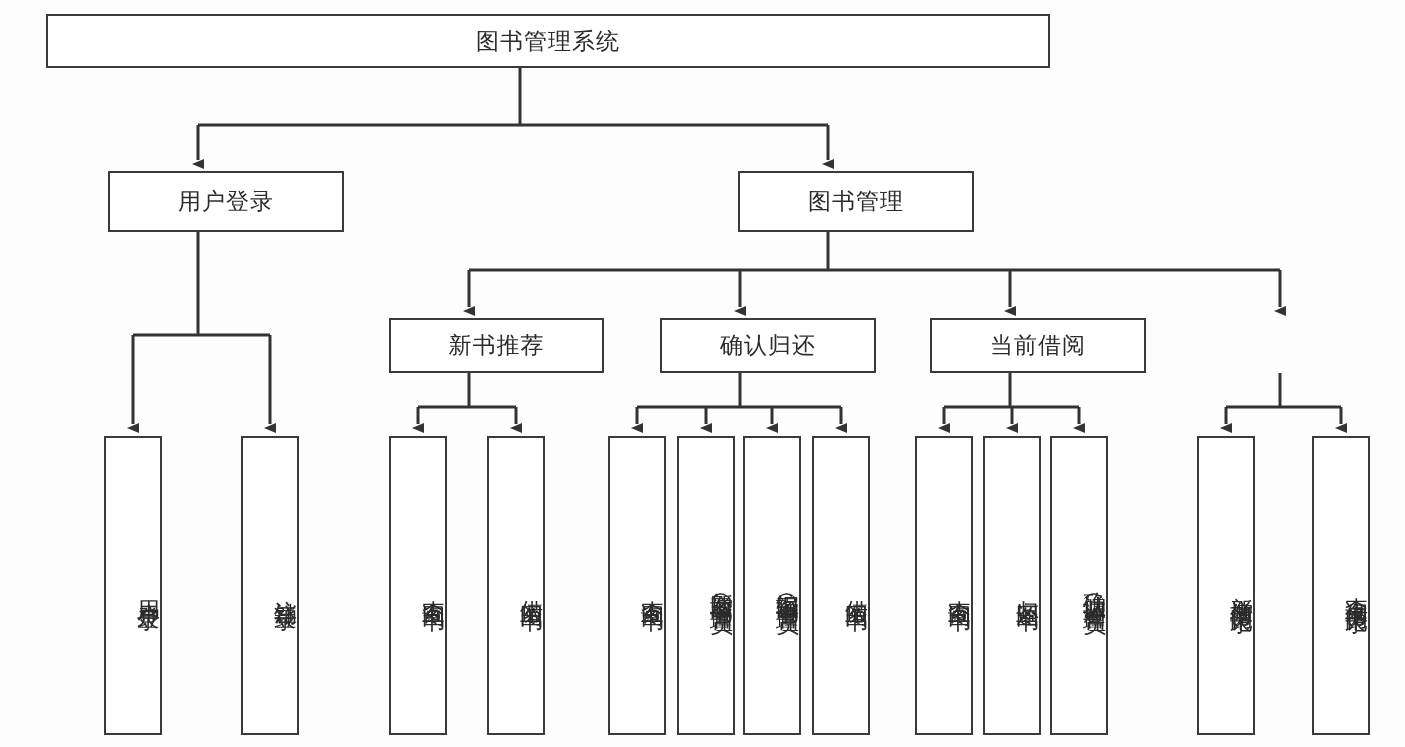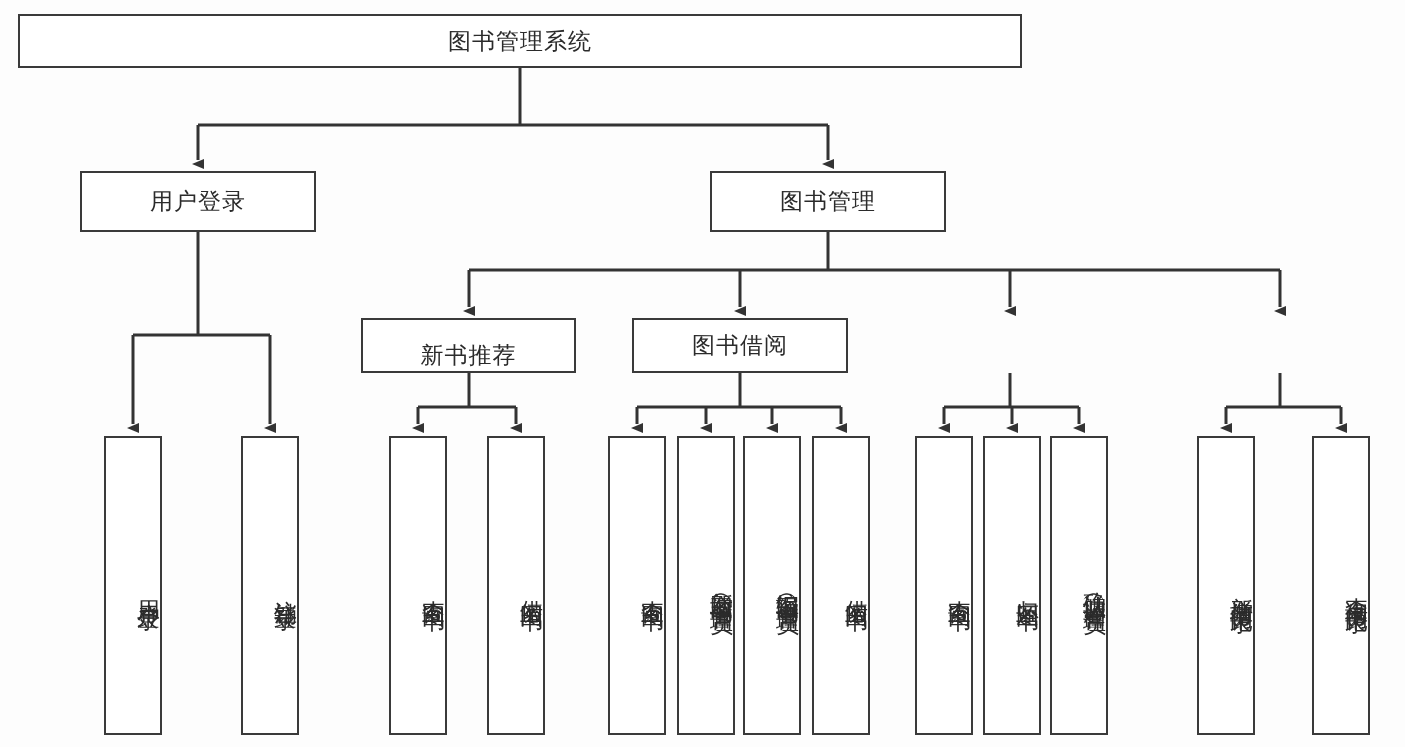--- a/index.html
+++ b/index.html
@@ -28,20 +28,21 @@
     background: #ffffff;
     border: 2.5px solid #3a3a3a;
     display: flex;
     align-items: center;
     justify-content: center;
     color: #2b2b2b;
   }
   .node.horizontal {
     font-size: 23px;
     letter-spacing: 1px;
+    margin-left: 28px;
   }
   .node.vertical {
     writing-mode: vertical-rl;
     text-orientation: upright;
     font-size: 23px;
     letter-spacing: 3px;
     padding-top: 4px;
     align-items: flex-start;
     justify-content: center;
   }
@@ -122,25 +123,28 @@
     <span class="label">图书管理系统</span>
   </div>
 
   <div class="node horizontal" style="left:80px; top:171px; width:236px; height:61px;">
     <span class="label">用户登录</span>
   </div>
   <div class="node horizontal" style="left:710px; top:171px; width:236px; height:61px;">
     <span class="label">图书管理</span>
   </div>
 
-  <div class="node horizontal" style="left:361px; top:318px; width:215px; height:55px;align-items:flex-end;">
+  <div class="node horizontal" style="left:361px; top:318px; width:215px; height:55px;">
     <span class="label">新书推荐</span>
   </div>
   <div class="node horizontal" style="left:632px; top:318px; width:216px; height:55px;">
-    <span class="label">图书借阅</span>
+    <span class="label">确认归还</span>
+  </div>
+  <div class="node horizontal" style="left:902px; top:318px; width:216px; height:55px;">
+    <span class="label">当前借阅</span>
   </div>
 
   <div class="node vertical" style="left:104px; top:436px; width:58px; height:299px;">
     <span class="label">用户登录</span>
   </div>
   <div class="node vertical" style="left:241px; top:436px; width:58px; height:299px;">
     <span class="label">注销登录</span>
   </div>
 
   <div class="node vertical" style="left:389px; top:436px; width:58px; height:299px;">

